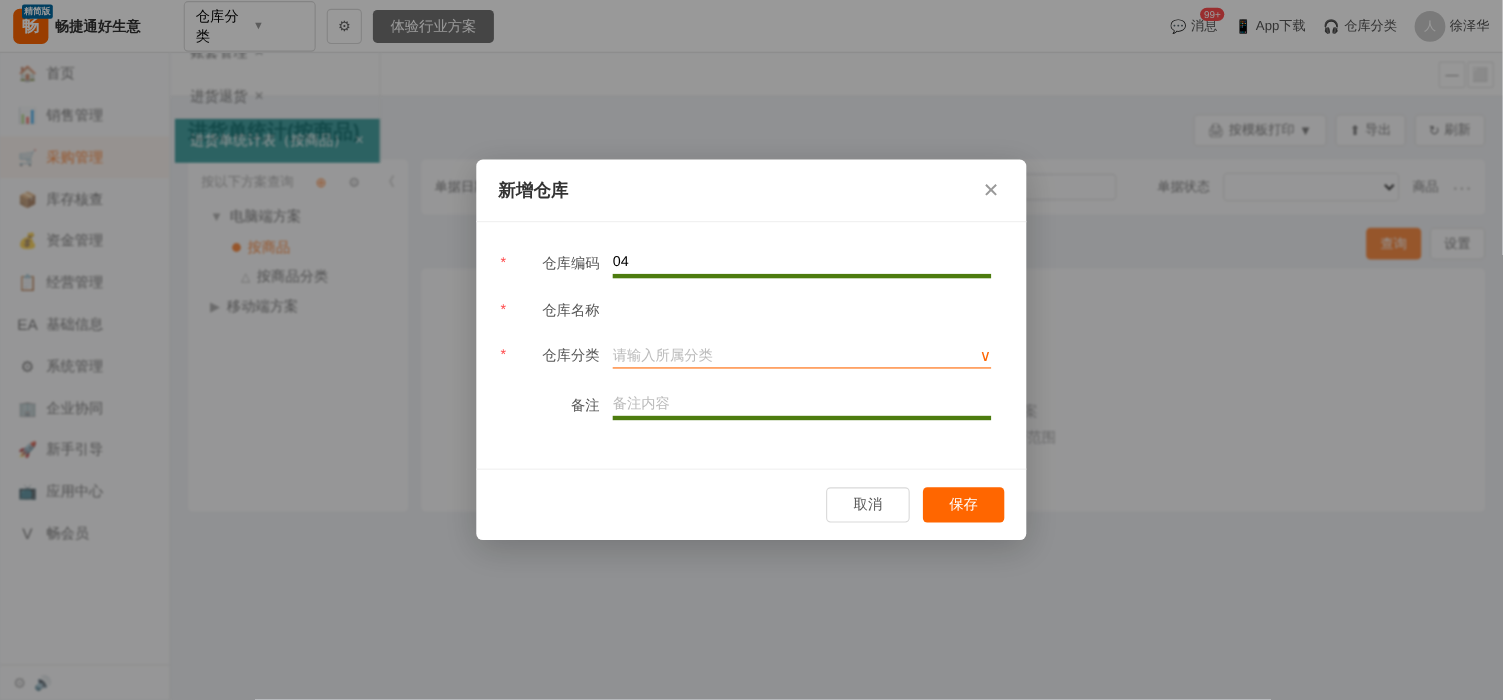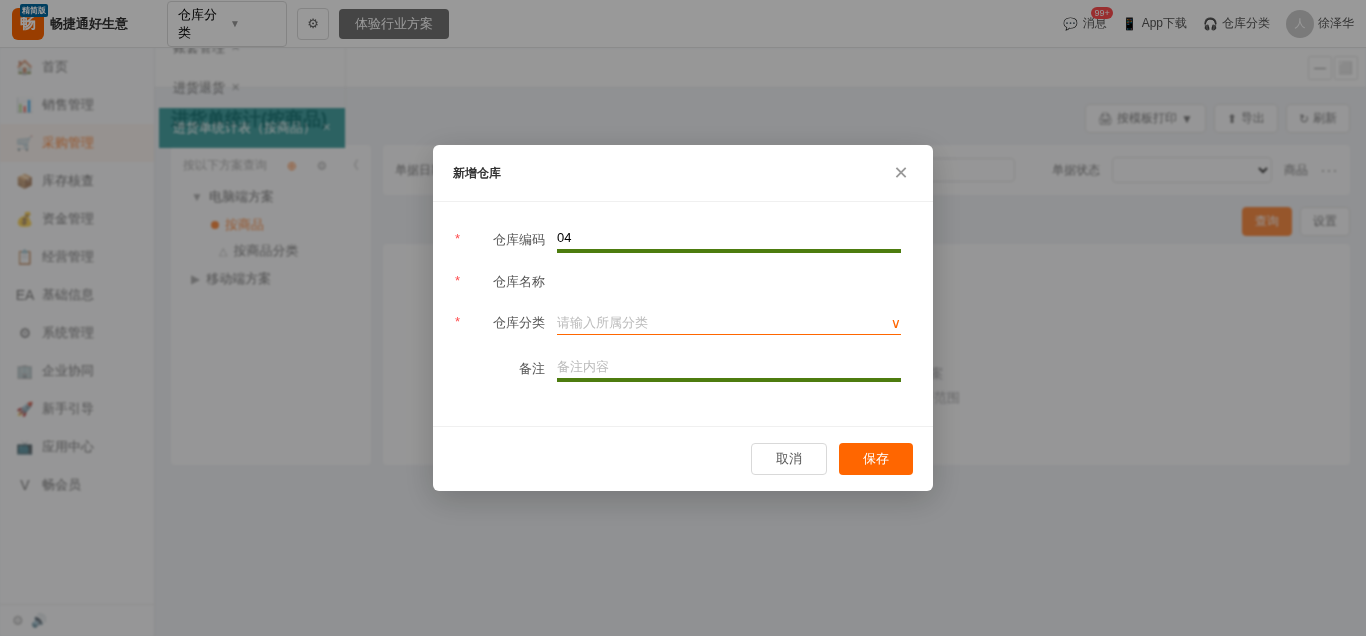--- a/index.html
+++ b/index.html
@@ -275,21 +275,21 @@
       background: #fff;
       border-radius: 6px;
       width: 500px;
       box-shadow: 0 8px 32px rgba(0,0,0,0.2);
     }
     .modal-header {
       display: flex; align-items: center; justify-content: space-between;
       padding: 16px 20px;
       border-bottom: 1px solid #f0f0f0;
     }
-    .modal-title { font-size: 12px; font-weight: bold; color: #333; }
+    .modal-title { font-size: 16px; font-weight: bold; color: #333; }
     .modal-close {
       cursor: pointer;
       font-size: 18px;
       color: #999;
       width: 24px; height: 24px;
       display: flex; align-items: center; justify-content: center;
     }
     .modal-body { padding: 24px 32px; }
     .modal-footer {
       padding: 16px 20px;

